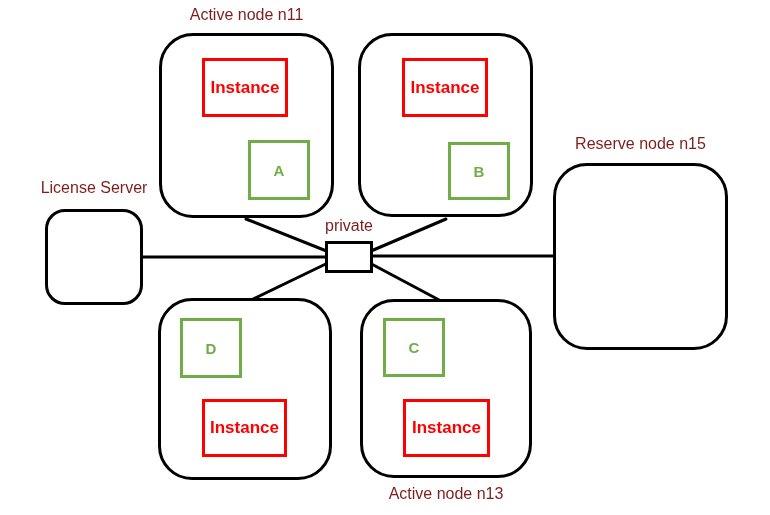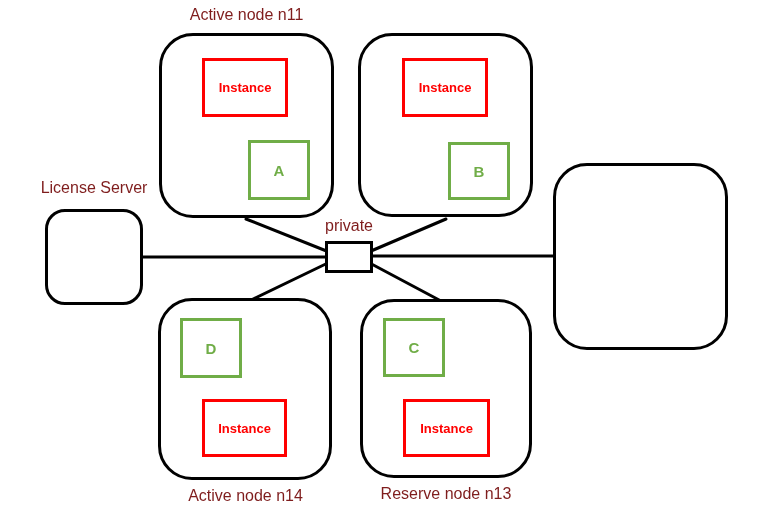--- a/index.html
+++ b/index.html
@@ -40,21 +40,21 @@
     box-sizing: border-box;
     background: #ffffff;
     display: flex;
     align-items: center;
     justify-content: center;
     font-weight: bold;
   }
   .inner.instance {
     border: 3px solid var(--instance-color, #ff0000);
     color: var(--instance-color, #ff0000);
-    font-size: 13px;
+    font-size: 17px;
   }
   .inner.vm {
     border: 3px solid var(--vm-color, #70ad47);
     color: var(--vm-color, #70ad47);
     font-size: 15px;
   }
   .lbl {
     position: absolute;
     color: #7f1d1d;
     font-size: 16px;
@@ -71,24 +71,24 @@
   <svg id="wires">
     <line x1="246" y1="219" x2="334" y2="254" stroke="#000" stroke-width="3" stroke-linecap="round"></line>
     <line x1="446" y1="219" x2="364" y2="254" stroke="#000" stroke-width="3" stroke-linecap="round"></line>
     <line x1="142" y1="257" x2="330" y2="257" stroke="#000" stroke-width="3" stroke-linecap="round"></line>
     <line x1="368" y1="256" x2="556" y2="256" stroke="#000" stroke-width="3" stroke-linecap="round"></line>
     <line x1="334" y1="260" x2="249" y2="301" stroke="#000" stroke-width="3" stroke-linecap="round"></line>
     <line x1="364" y1="260" x2="441" y2="301" stroke="#000" stroke-width="3" stroke-linecap="round"></line>
   </svg>
 
   <div class="lbl" style="left:159px; top:6px; width:175px;">Active node n11</div>
+  <div class="lbl" style="left:553px; top:135px; width:175px;">Reserve node n15</div>
   <div class="lbl" style="left:299px; top:217px; width:100px;">private</div>
   <div class="lbl" style="left:19px; top:179px; width:150px;">License Server</div>
-  <div class="lbl" style="left:158px; top:487px; width:175px;">Active node n14</div>
-  <div class="lbl" style="left:360px; top:485px; width:172px;">Reserve node n13</div>
+  <div class="lbl" style="left:360px; top:485px; width:172px;">Active node n13</div>
 
   <div class="node big" style="left:159px; top:33px; width:175px; height:185px;">
     <div class="inner instance" style="left:40px; top:22px; width:86px; height:59px;">Instance</div>
     <div class="inner vm" style="left:86px; top:104px; width:62px; height:60px;">A</div>
   </div>
 
   <div class="node big" style="left:358px; top:33px; width:175px; height:184px;">
     <div class="inner instance" style="left:41px; top:22px; width:86px; height:59px;">Instance</div>
     <div class="inner vm" style="left:87px; top:106px; width:62px; height:58px;">B</div>
   </div>

